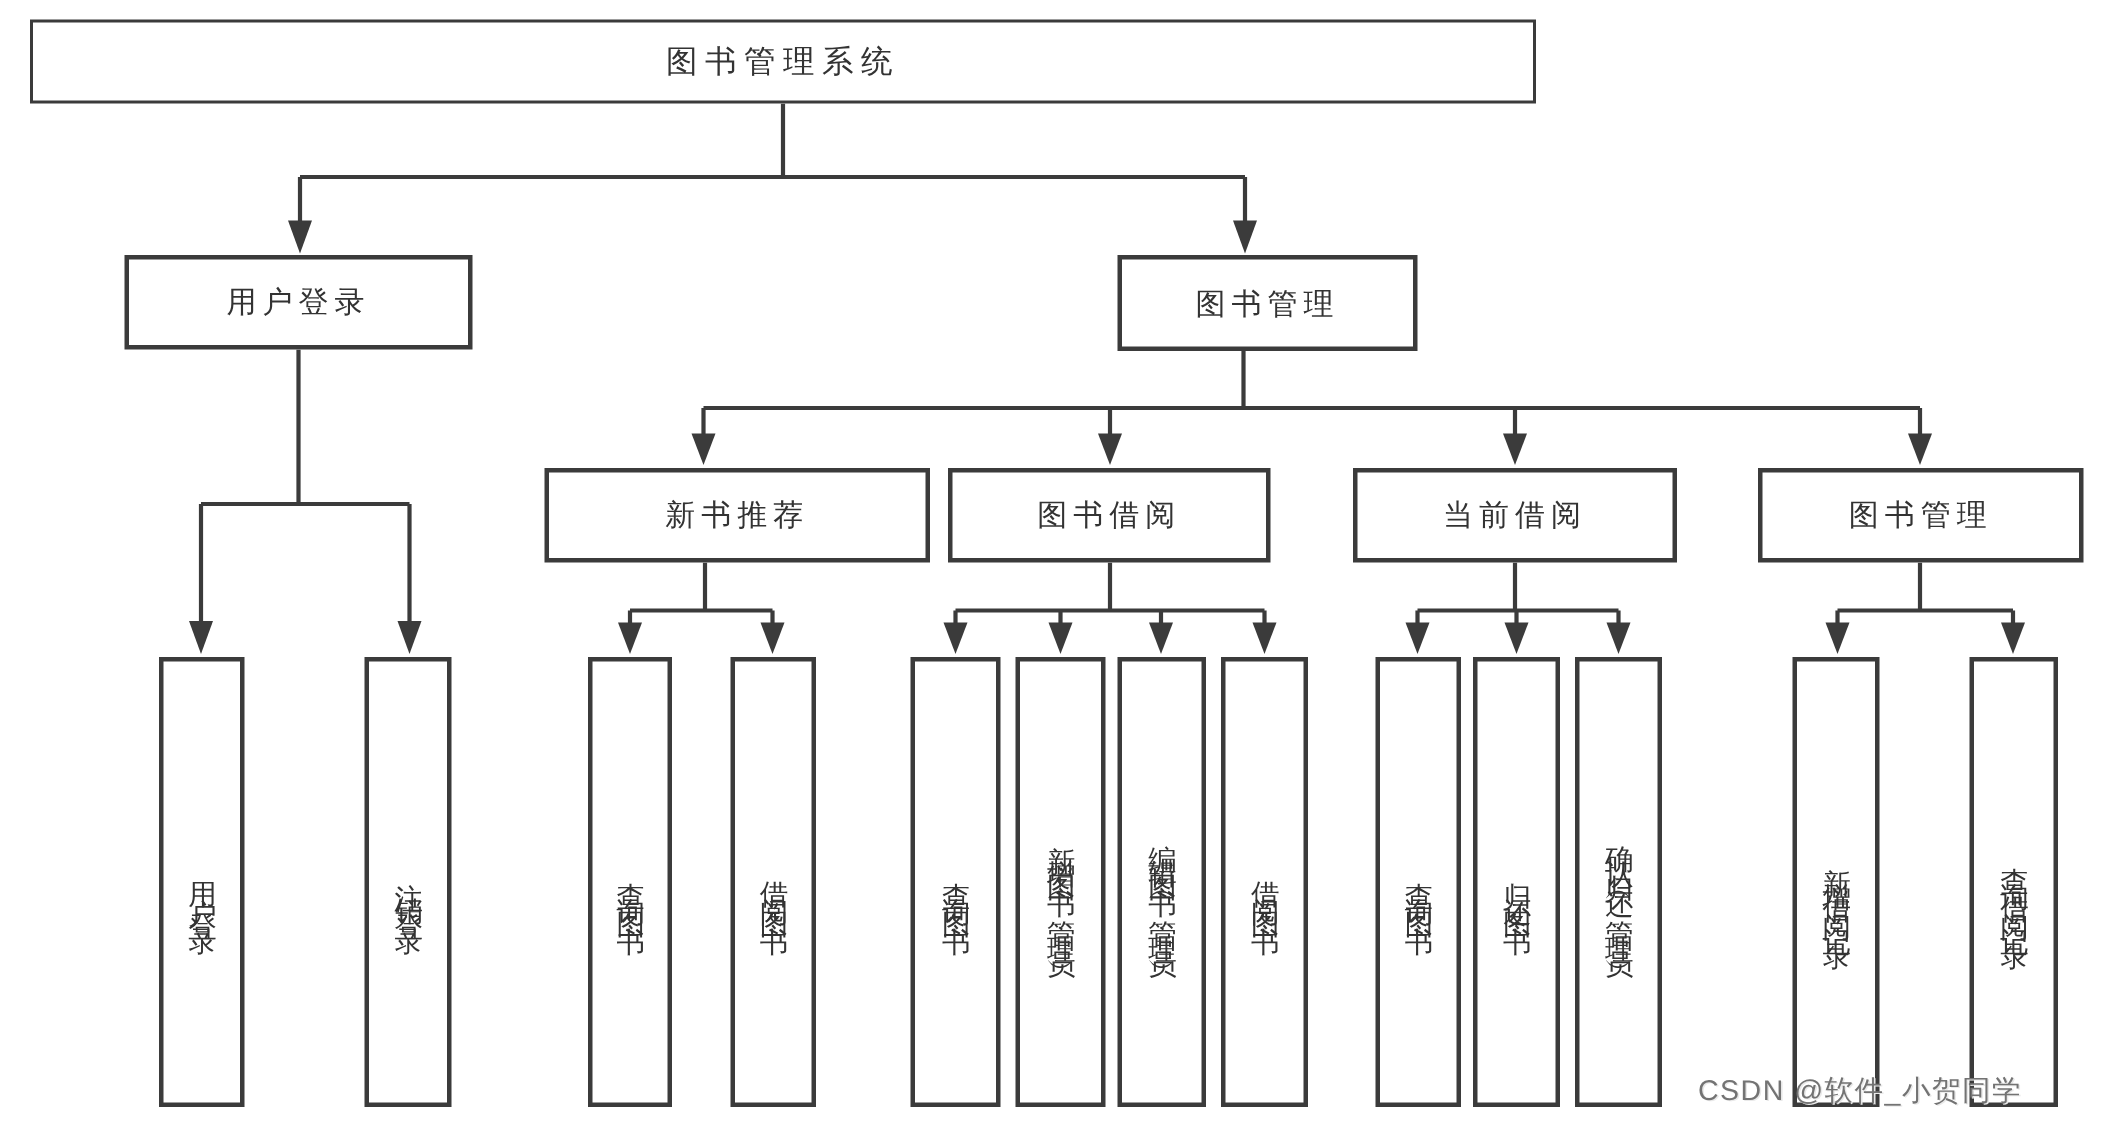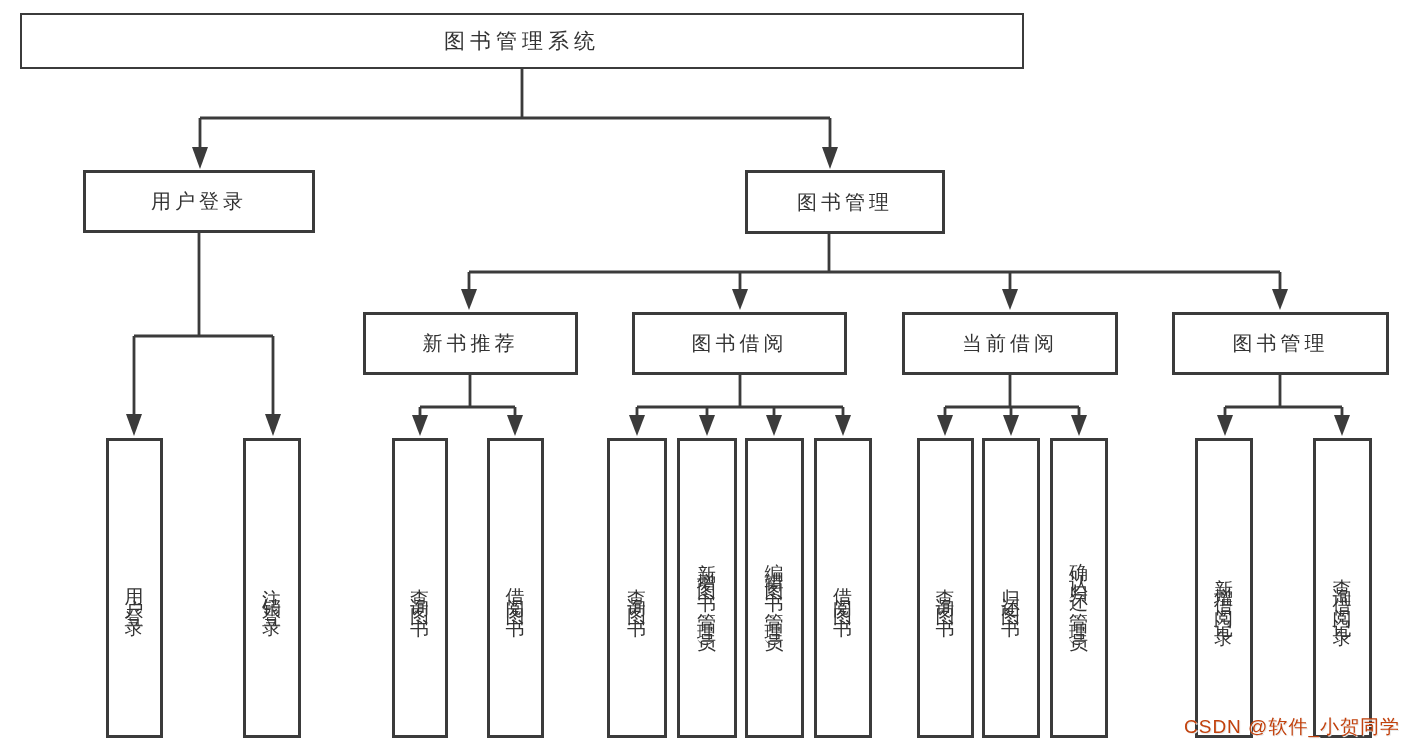--- a/index.html
+++ b/index.html
@@ -29,25 +29,25 @@
   .leaf .vtext {
     writing-mode: vertical-rl;
     line-height: 1;
     letter-spacing: 10px;
     margin-bottom: -10px;
     white-space: nowrap;
   }
   .hlabel { white-space: nowrap; }
   #watermark {
     position: absolute;
-    left: 1184px;
+    left: 1132px;
     top: 714px;
     font-size: 19px;
     letter-spacing: 1px;
-    color: #c2410c;
+    color: #737373;
     text-shadow: 1px 1px 0 #e9e9e9;
     white-space: nowrap;
     text-align: right;
   }
 </style>
 </head>
 <body>
 
 <div id="canvas">
 
@@ -95,21 +95,21 @@
     <span class="hlabel">图书管理系统</span>
   </div>
 
   <div class="box branch-box" style="left:83px; top:170px; width:232px; height:63px;">
     <span class="hlabel">用户登录</span>
   </div>
   <div class="box branch-box" style="left:745px; top:170px; width:200px; height:64px;">
     <span class="hlabel">图书管理</span>
   </div>
 
-  <div class="box section-box" style="left:363px; top:312px; width:215px; height:63px;">
+  <div class="box section-box" style="left:363px; top:312px; width:257px; height:63px;">
     <span class="hlabel">新书推荐</span>
   </div>
   <div class="box section-box" style="left:902px; top:312px; width:216px; height:63px;">
     <span class="hlabel">当前借阅</span>
   </div>
   <div class="box section-box" style="left:632px; top:312px; width:215px; height:63px;">
     <span class="hlabel">图书借阅</span>
   </div>
   <div class="box section-box" style="left:1172px; top:312px; width:217px; height:63px;">
     <span class="hlabel">图书管理</span>

